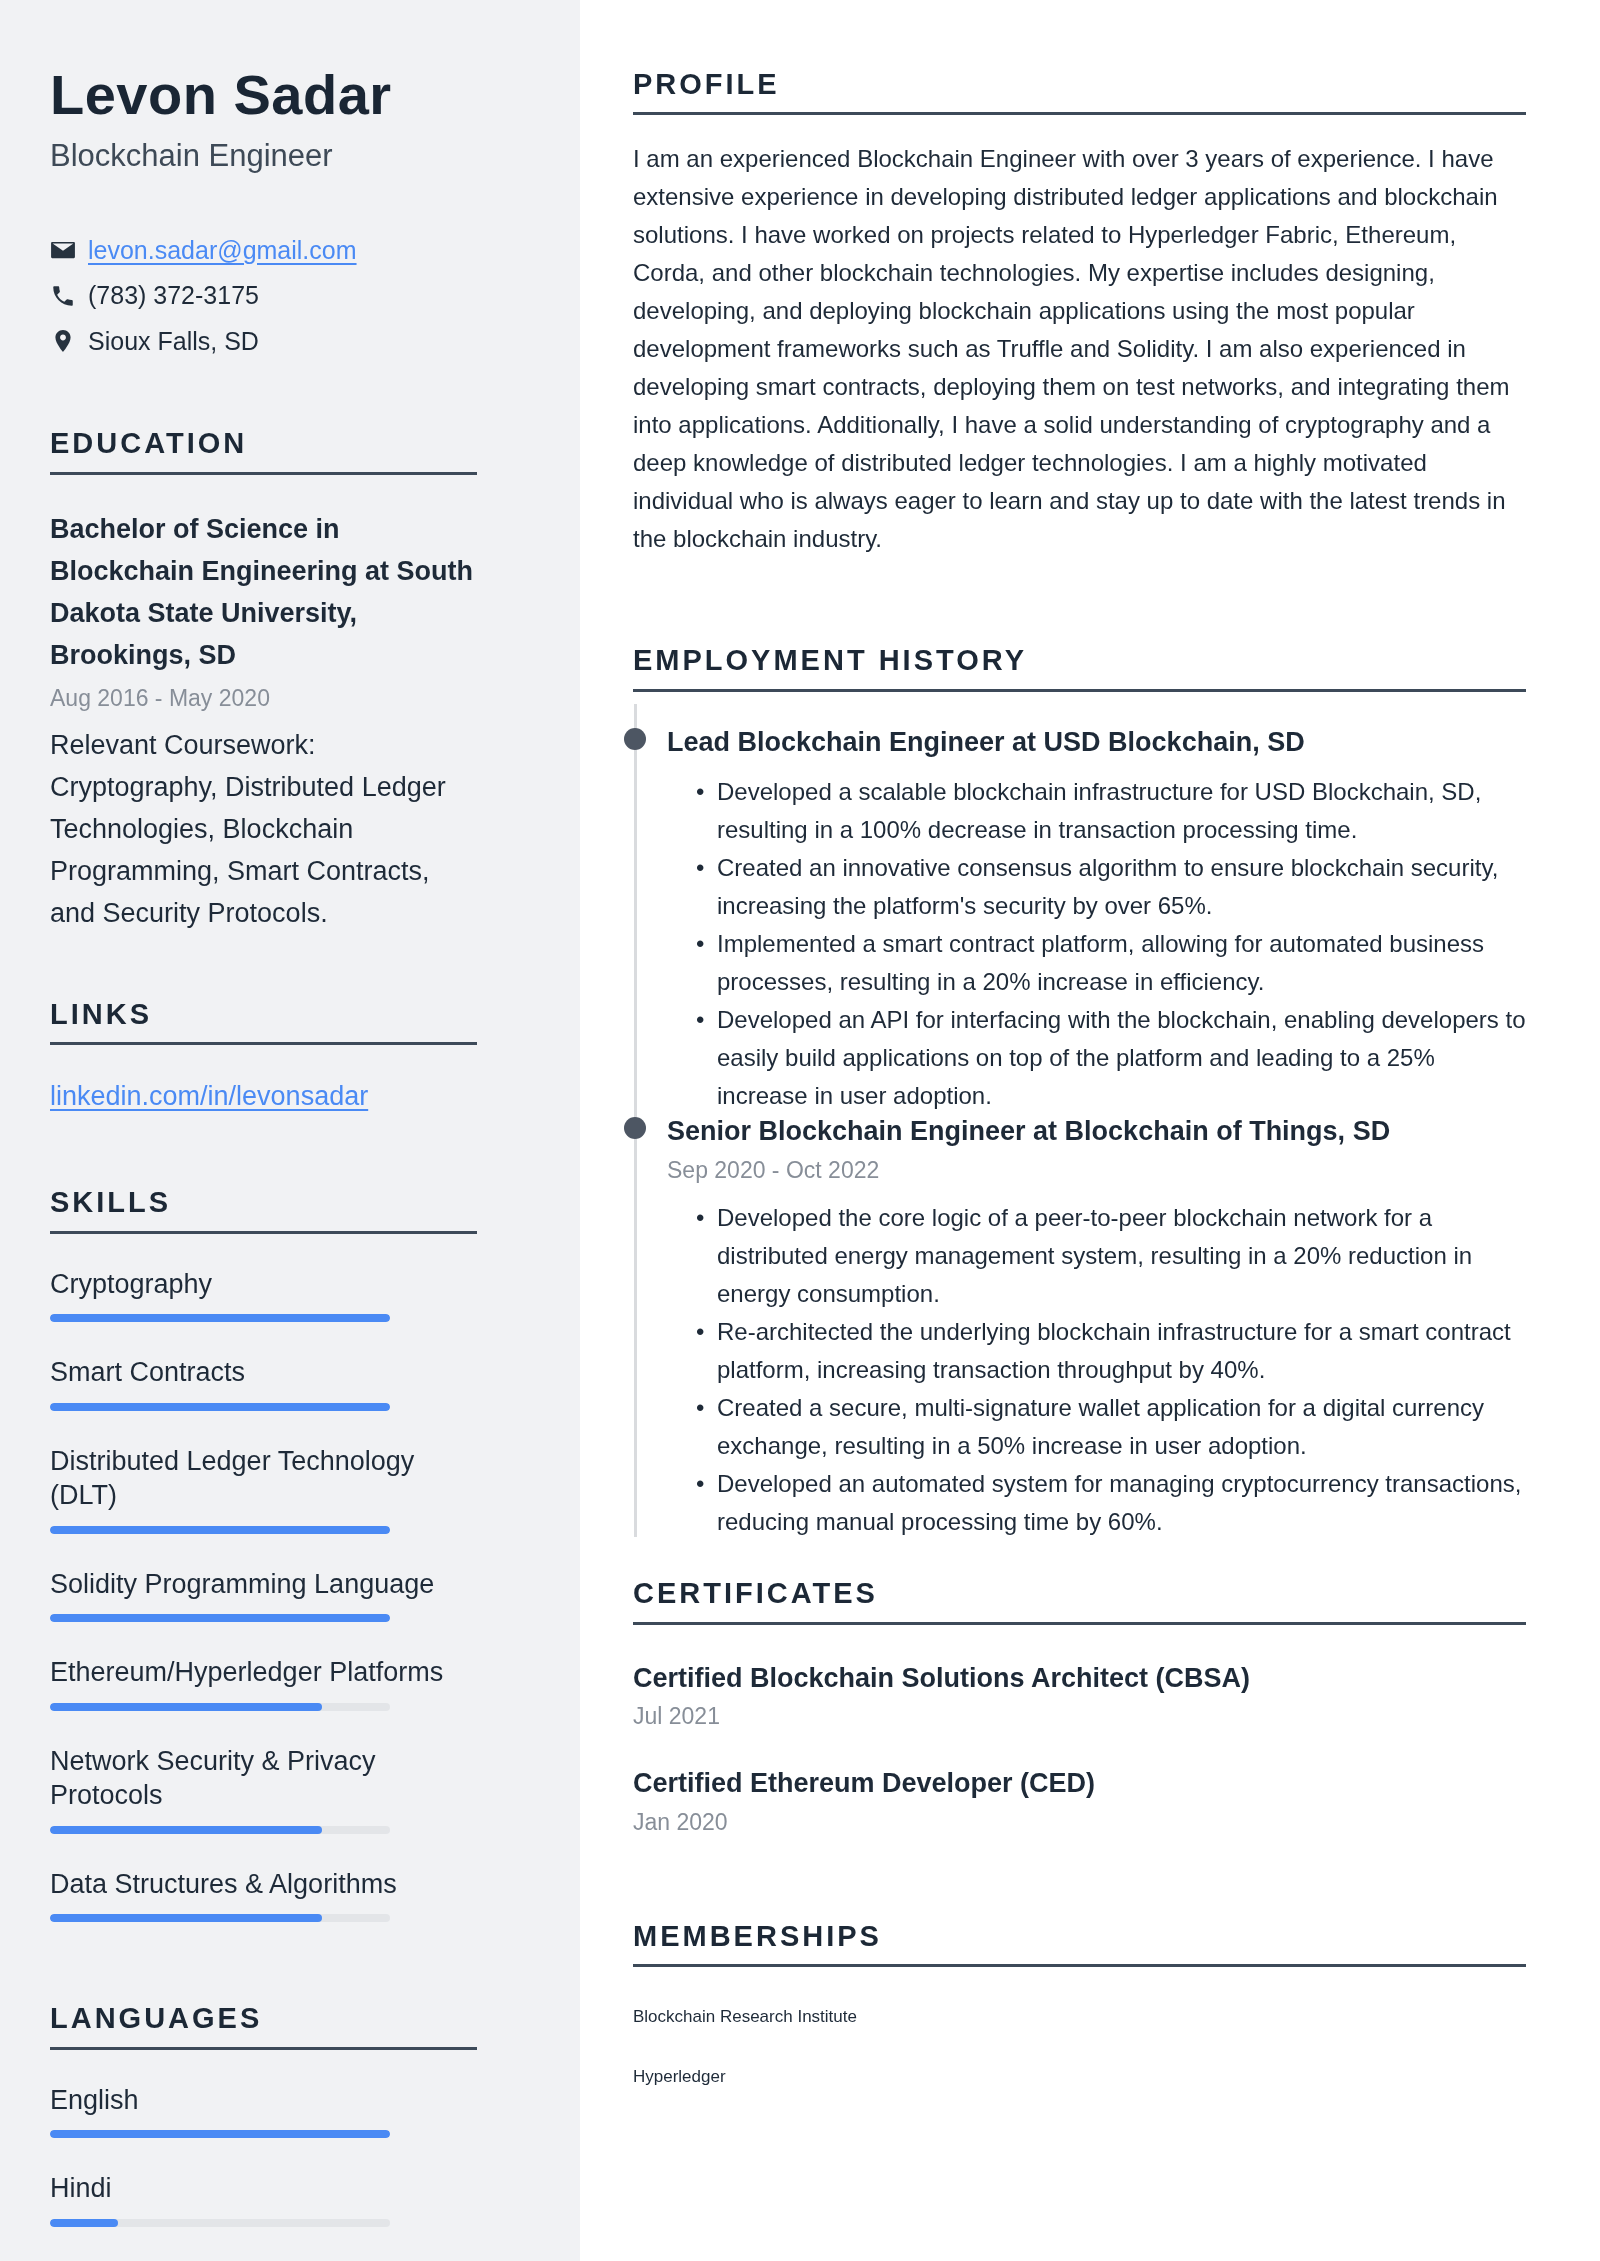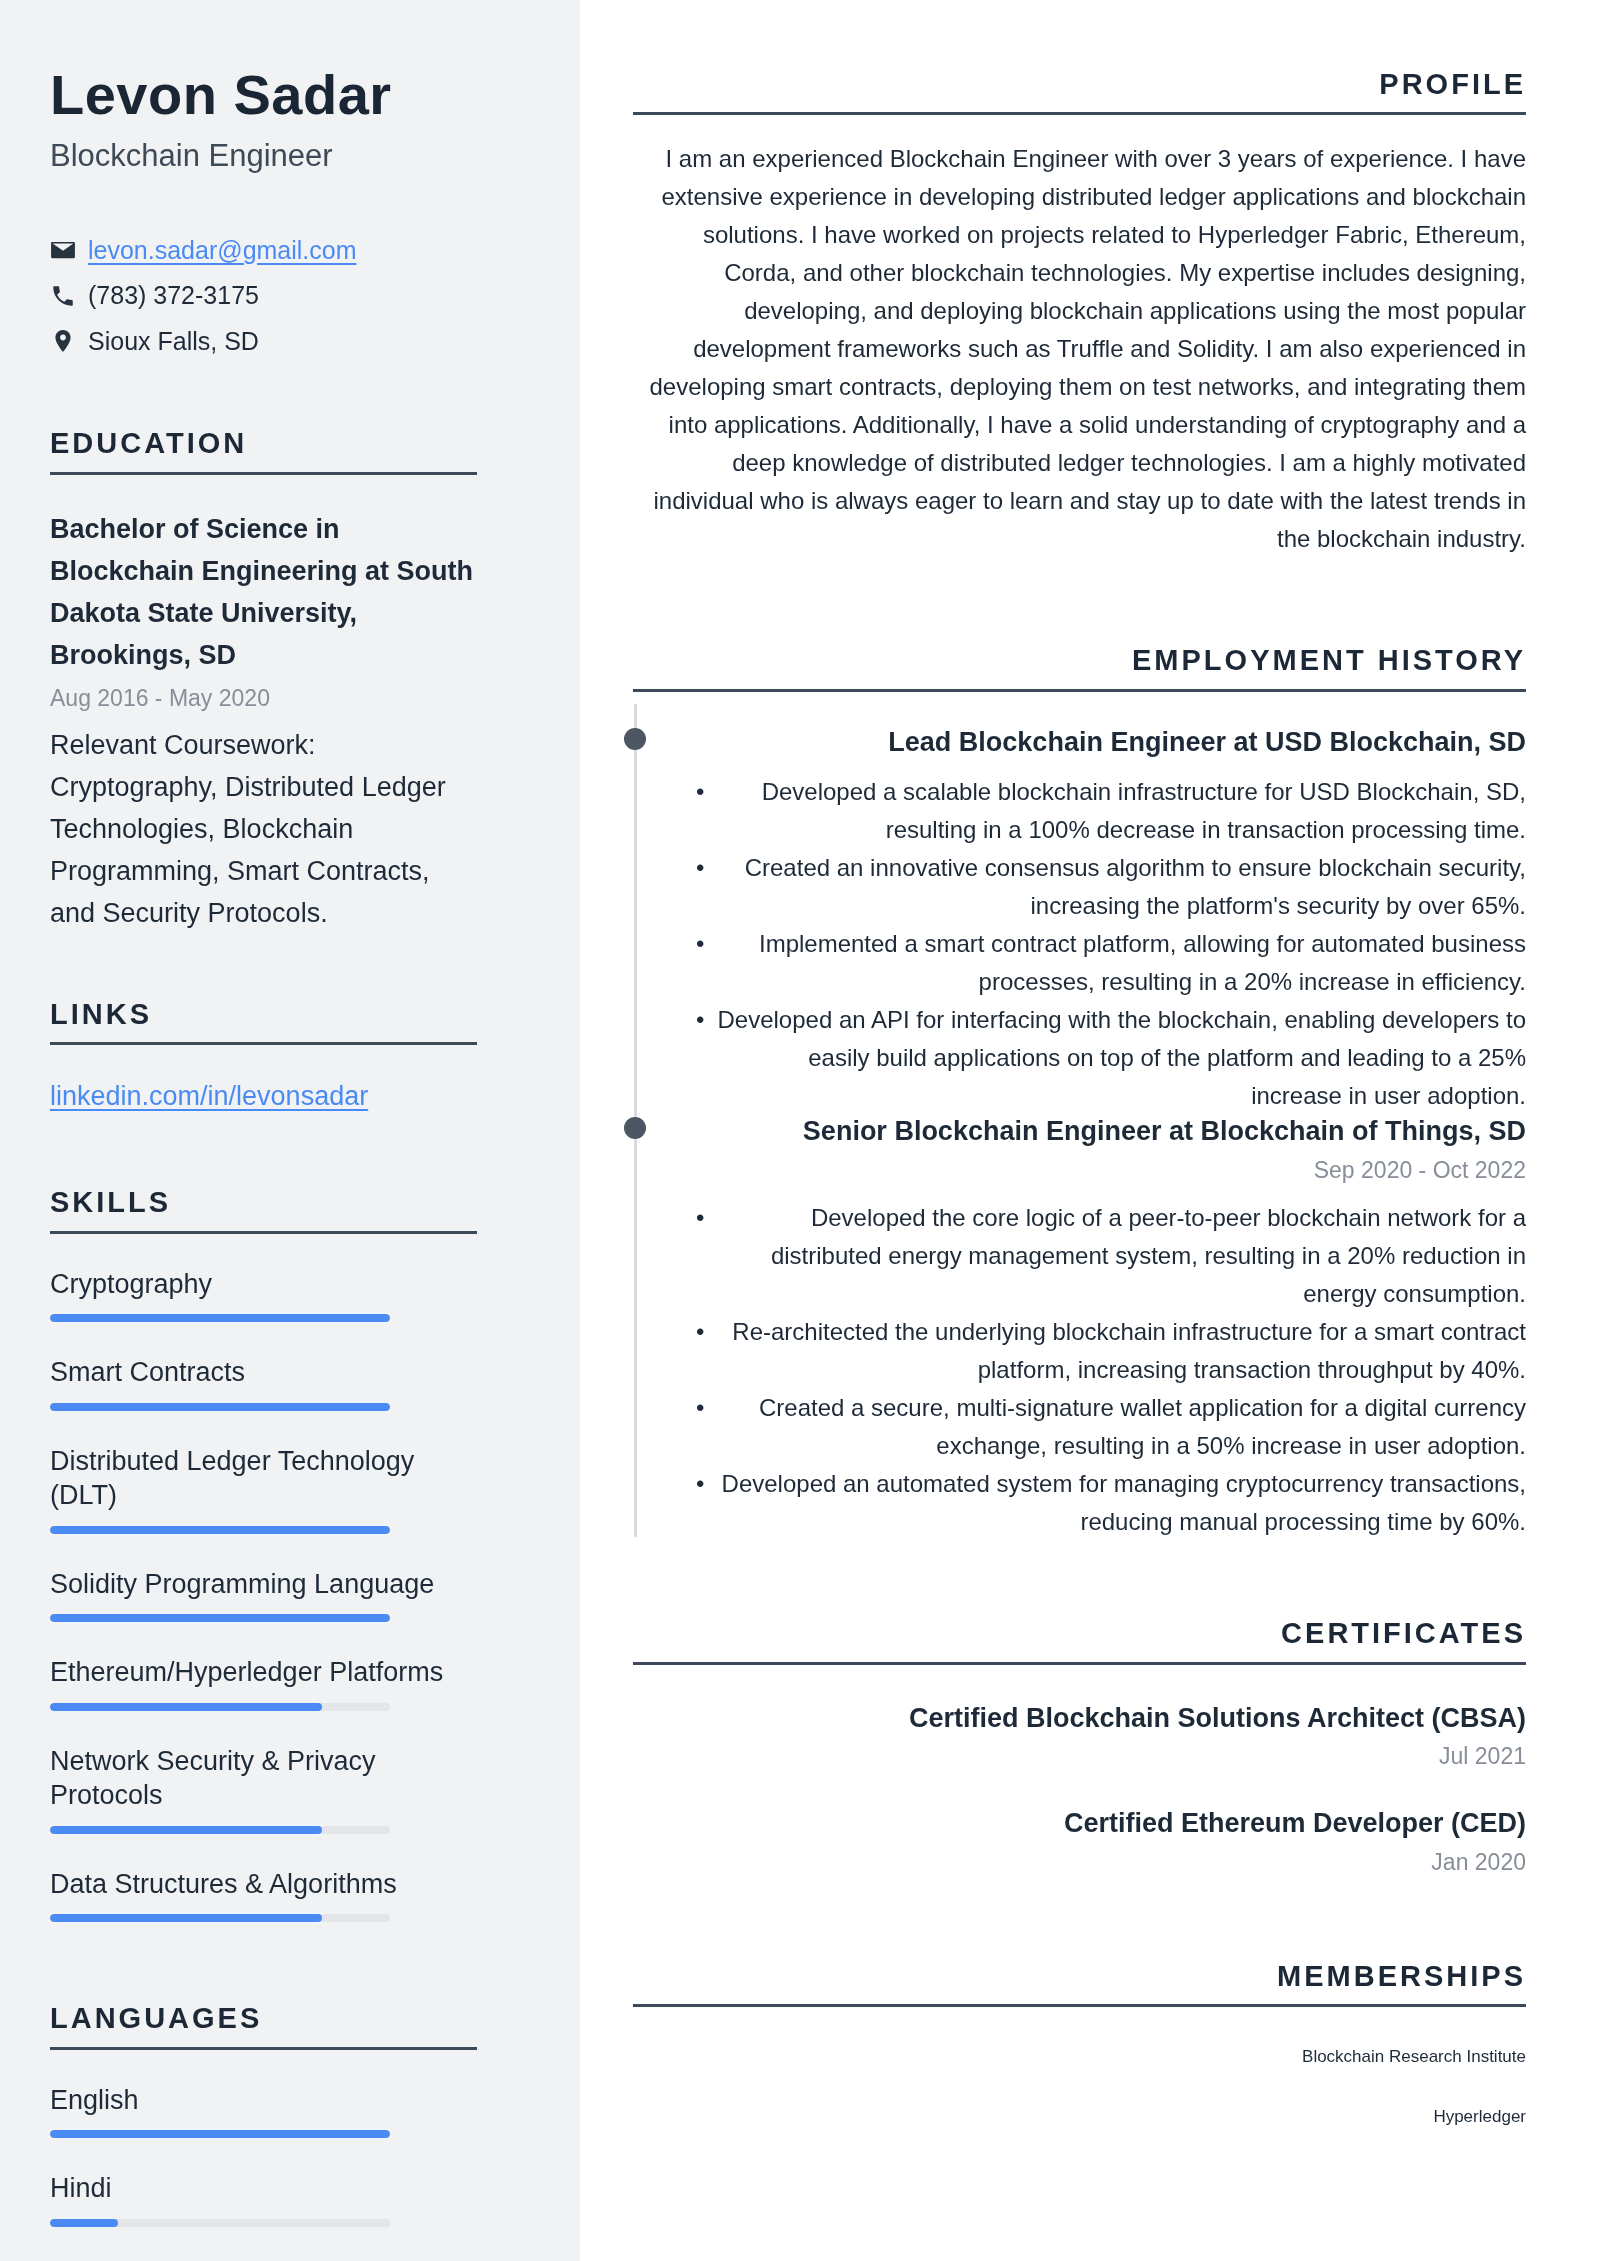--- a/index.html
+++ b/index.html
@@ -50,40 +50,40 @@
 
   .skill-item { margin-top: 34px; }
   .skill-label { font-size: 27px; line-height: 1.25; }
   .bar-track {
     width: 340px; height: 8px; border-radius: 4px;
     background: #e3e5e8; margin-top: 13px; position: relative; overflow: hidden;
   }
   .bar-fill { height: 8px; border-radius: 4px; background: #4a8af4; width: 0; }
 
   
-  .main { flex: 1; padding: 68px 74px 30px 53px; text-align: right; }
+  .main { flex: 1; padding: 68px 74px 30px 53px; }
   .main-section {}
   .profile-text { font-size: 24px; line-height: 38px; margin: 25px 0 0 0; }
 
   .employment { margin-top: 86px; }
   .timeline { position: relative; margin-top: 34px; padding-left: 34px; }
   .tl-line { position: absolute; left: 1px; top: -22px; bottom: 4px; width: 3px; background: #d9dbde; }
   .job { position: relative; }
   .job + .job { }
   .job-dot {
     position: absolute; left: -43px; top: 2px;
     width: 22px; height: 22px; border-radius: 50%; background: #4d5663;
   }
   .job-title { font-size: 27px; font-weight: bold; line-height: 1.2; }
   .job-date { font-size: 23px; color: #878e98; margin-top: 10px; }
   .job ul { list-style: none; margin: 15px 0 0 0; padding: 0 0 0 29px; }
   .job li { position: relative; padding-left: 21px; font-size: 24px; line-height: 38px; }
   .job li .bullet-marker { position: absolute; left: 0; top: 0; }
 
-  .certificates { margin-top: 76px; }
+  .certificates { margin-top: 36px; }
   .cert-item { margin-top: 37px; }
   .cert-title { font-size: 27px; font-weight: bold; line-height: 1.2; }
   .cert-date { font-size: 23px; color: #878e98; margin-top: 9px; }
 
   .memberships { margin-top: 84px; }
   .member-item { font-size: 17px; font-weight: normal; margin-top: 40px; line-height: 1.2; }
 </style>
 </head>
 <body>
 

